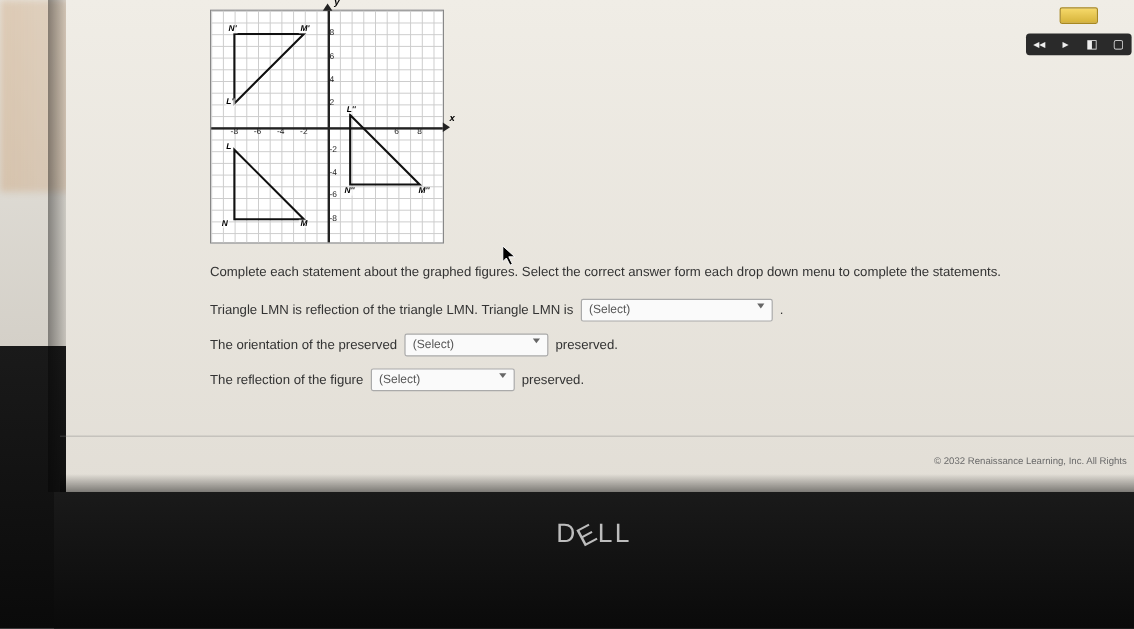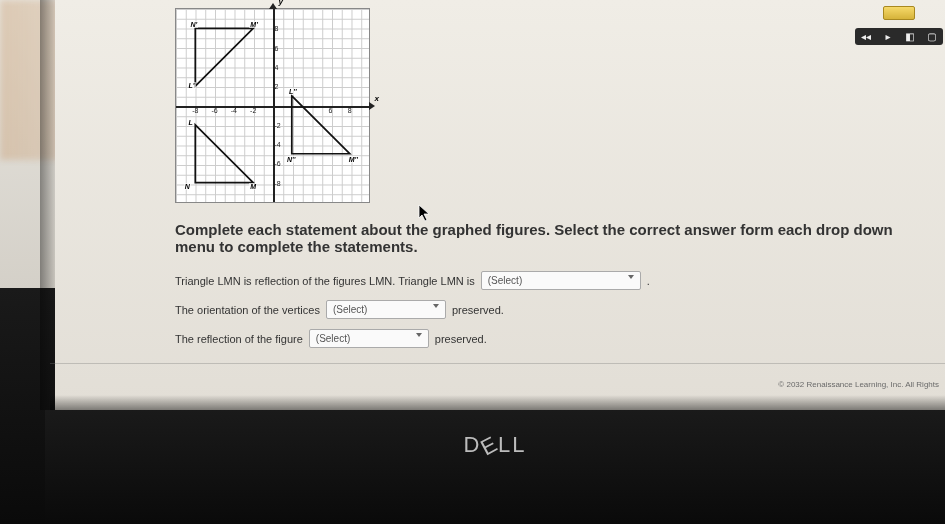--- a/index.html
+++ b/index.html
@@ -44,21 +44,21 @@
   background-size: 9.75px 9.75px;
 }
 .axis-x { position: absolute; left: 0; right: 0; top: 50%; height: 2px; background: #222; }
 .axis-y { position: absolute; top: 0; bottom: 0; left: 50%; width: 2px; background: #222; }
 .arrow-right { position: absolute; right: -6px; top: 50%; transform: translateY(-50%); width: 0; height: 0; border-left: 6px solid #222; border-top: 4px solid transparent; border-bottom: 4px solid transparent; }
 .arrow-up { position: absolute; top: -6px; left: 50%; transform: translateX(-50%); width: 0; height: 0; border-bottom: 6px solid #222; border-left: 4px solid transparent; border-right: 4px solid transparent; }
 .axis-label { position: absolute; font-size: 8px; font-weight: bold; font-style: italic; }
 .tick-label { position: absolute; font-size: 7px; color: #222; }
 .pt-label { position: absolute; font-size: 7px; font-weight: bold; font-style: italic; background: rgba(255,255,255,0.6); padding: 0 1px; }
 svg.tri { position: absolute; inset: 0; width: 100%; height: 100%; }
-.instruction { font-size: 15px; color: #333; margin-bottom: 16px; font-weight: bold; }
+.instruction { font-size: 11px; color: #333; margin-bottom: 16px; }
 .statement-row { display: flex; align-items: center; gap: 6px; margin-bottom: 10px; font-size: 11px; color: #333; }
 .dropdown {
   display: inline-flex; justify-content: space-between;
   background: #fafafa; border: 1px solid #aaa;
   padding: 3px 6px; font-size: 10px; color: #555;
   min-width: 120px; border-radius: 2px; cursor: pointer;
 }
 .dropdown.wide { min-width: 160px; }
 .chevron { width: 0; height: 0; border-left: 3px solid transparent; border-right: 3px solid transparent; border-top: 4px solid #666; margin-left: 6px; }
 .hr-line { position: absolute; left: 50px; right: 0; top: 363px; height: 1px; background: rgba(120,120,120,0.35); }
@@ -134,30 +134,30 @@
     <span class="pt-label" style="left:4%;top:90%">N</span>
     <span class="pt-label" style="left:38%;top:90%">M</span>
     <span class="pt-label" style="left:58%;top:41%">L''</span>
     <span class="pt-label" style="left:57%;top:76%">N''</span>
     <span class="pt-label" style="left:89%;top:76%">M''</span>
   </div>
 
   <p class="instruction">Complete each statement about the graphed figures. Select the correct answer form each drop down menu to complete the statements.</p>
 
   <div class="statement-row">
-    <span>Triangle LMN is reflection of the figures LMN. Triangle LMN is</span>
+    <span>Triangle LMN is reflection of the triangle LMN. Triangle LMN is</span>
     <div class="dropdown wide">
       <span>(Select)</span>
       <span class="chevron"></span>
     </div>
     <span>.</span>
   </div>
 
   <div class="statement-row">
-    <span>The orientation of the vertices</span>
+    <span>The orientation of the preserved</span>
     <div class="dropdown">
       <span>(Select)</span>
       <span class="chevron"></span>
     </div>
     <span>preserved.</span>
   </div>
 
   <div class="statement-row">
     <span>The reflection of the figure</span>
     <div class="dropdown">

